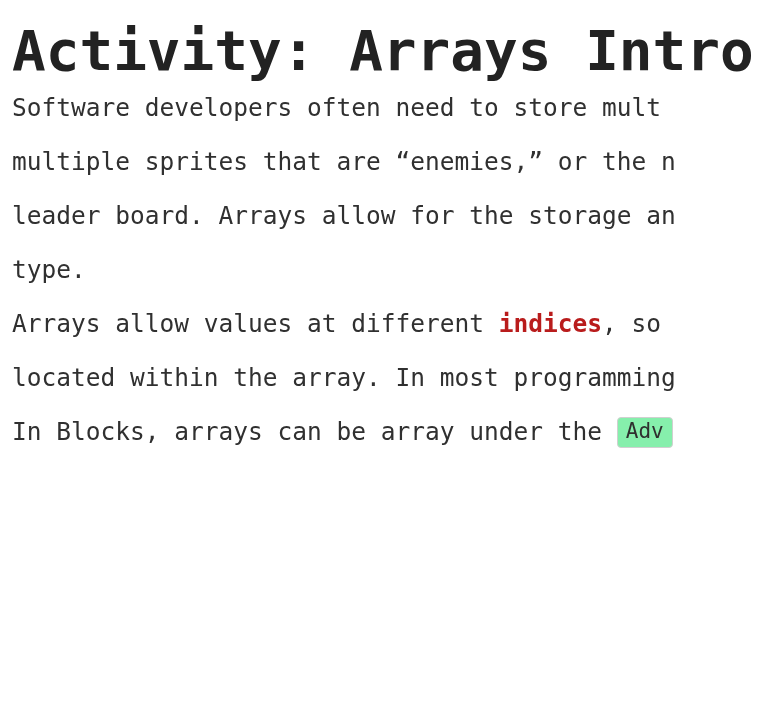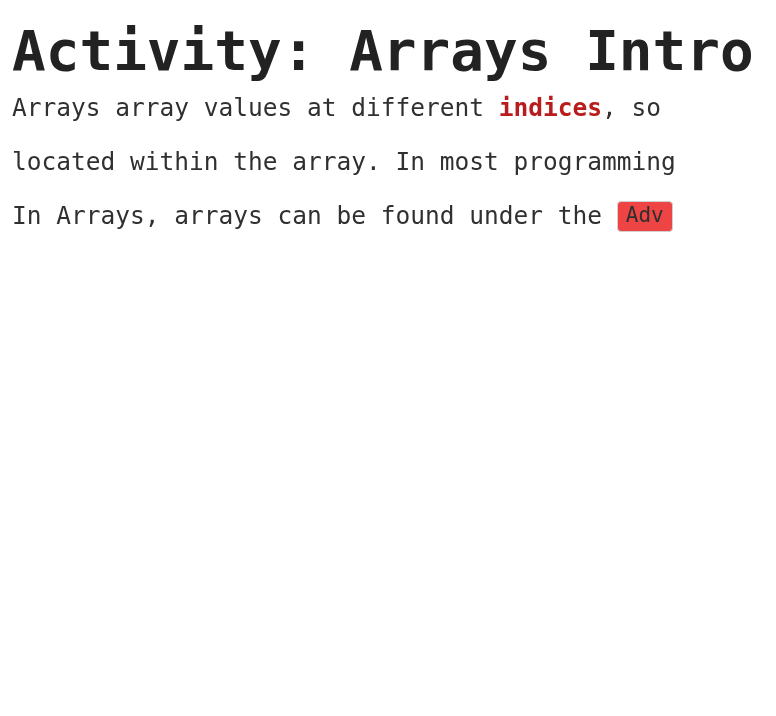--- a/index.html
+++ b/index.html
@@ -46,42 +46,48 @@
   }
   .para-1 { margin-top: 62px; }
   .para-2 { margin-top: 32px; }
   .para-3 { margin-top: 32px; }
   .bold-term {
     font-weight: bold;
     color: #b91c1c;
   }
   .inline-chip {
     display: inline-block;
-    background: #ef4444;
+    background: #86efac;
     border: 1px solid #d0d0d0;
     border-radius: 4px;
     padding: 2px 8px 4px 8px;
     font-size: 21px;
     font-family: "DejaVu Sans Mono", monospace;
     color: #2f2f2f;
     line-height: 1.1;
     vertical-align: middle;
   }
   .line { display: block; }
 </style>
 </head>
 <body>
 
 <div class="page">
 
   <h1 class="doc-title">Activity: Arrays Intro</h1>
 
+  <p class="para para-1 body-text">
+    <span class="line">Software developers often need to store mult</span>
+    <span class="line">multiple sprites that are “enemies,” or the n</span>
+    <span class="line">leader board. Arrays allow for the storage an</span>
+    <span class="line">type.</span>
+  </p>
 
   <p class="para para-2 body-text">
-    <span class="line"><span>Arrays array values at different </span><span class="bold-term">indices</span><span>, so</span></span>
+    <span class="line"><span>Arrays allow values at different </span><span class="bold-term">indices</span><span>, so</span></span>
     <span class="line"><span>located within the array. In most programming</span></span>
   </p>
 
   <p class="para para-3 body-text">
-    <span class="line"><span>In Arrays, arrays can be found under the </span><span class="inline-chip">Adv</span></span>
+    <span class="line"><span>In Blocks, arrays can be array under the </span><span class="inline-chip">Adv</span></span>
   </p>
 
 </div>
 
 </body></html>

